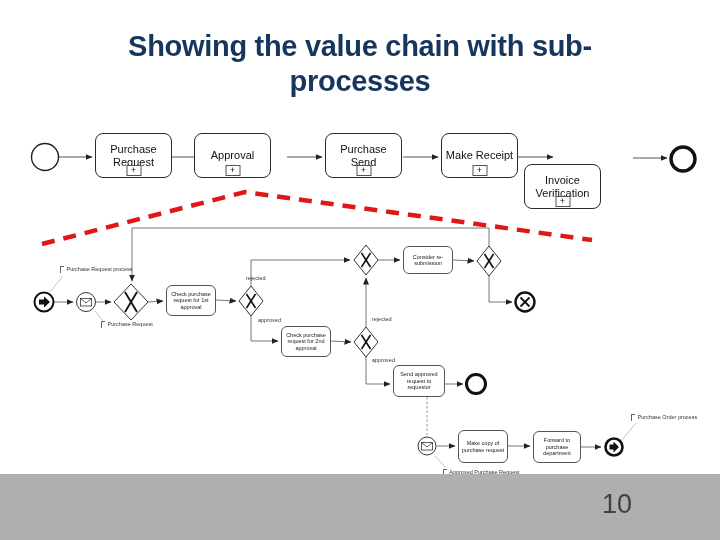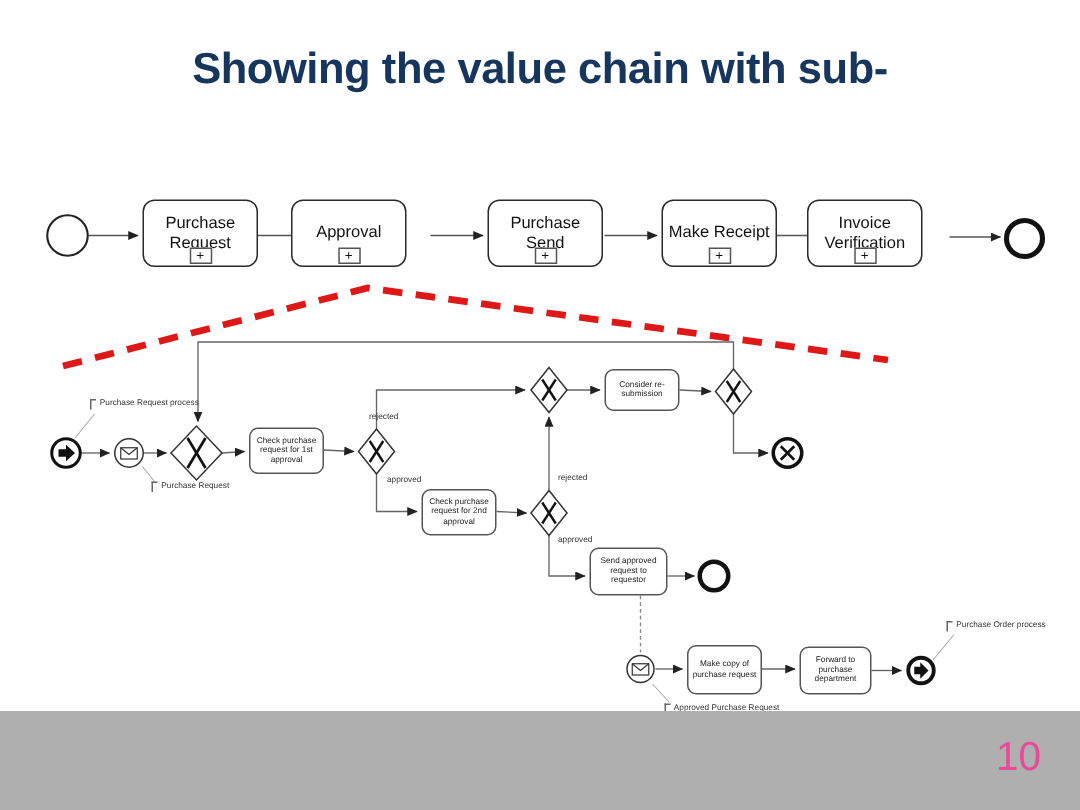--- a/index.html
+++ b/index.html
@@ -17,30 +17,31 @@
   
   .task{position:absolute;border:1px solid #555;border-radius:6px;background:#fff;box-sizing:border-box;
         display:flex;align-items:center;justify-content:center;text-align:center;
         font-size:5.5px;line-height:6.5px;color:#222;padding:1px 2px;}
   .edge-label{position:absolute;font-size:5.5px;line-height:6px;color:#333;}
   .flag-label{position:absolute;font-size:5.5px;line-height:6px;color:#333;white-space:nowrap;}
   .flag-icon{display:inline-block;width:3px;height:6px;border-left:1px solid #666;border-top:1px solid #666;
              vertical-align:top;margin-right:1px;}
   
   .footer{position:absolute;left:0;top:474px;width:720px;height:66px;background:#AFAFAF;}
-  .page-num{position:absolute;top:489px;left:632px;width:62px;text-align:right;
-            font-size:27px;color:#ec4899;}
+  .page-num{position:absolute;top:489px;left:602px;width:62px;text-align:left;
+            font-size:27px;color:#404040;}
 </style>
 </head>
 <body>
 
 <div class="slide">
 
   <div class="title">
     <div>Showing the value chain with sub-</div>
+    <div>processes</div>
   </div>
 
   <svg class="overlay" viewBox="0 0 720 540">
     <defs>
       <marker id="ah" markerWidth="7" markerHeight="6" refX="6.5" refY="3" orient="auto" markerUnits="userSpaceOnUse">
         <path d="M0,0 L7,3 L0,6 Z" fill="#222"></path>
       </marker>
     </defs>
 
     <g stroke="#555" stroke-width="1" fill="none">
@@ -146,21 +147,21 @@
     <span class="vc-plus">+</span>
   </div>
   <div class="vc-box" style="left:325px;">
     <span>Purchase Send</span>
     <span class="vc-plus">+</span>
   </div>
   <div class="vc-box" style="left:441px;">
     <span>Make Receipt</span>
     <span class="vc-plus">+</span>
   </div>
-  <div class="vc-box" style="left:538px;">
+  <div class="vc-box" style="left:524px;margin-top:31px;">
     <span>Invoice Verification</span>
     <span class="vc-plus">+</span>
   </div>
 
   <div class="task" style="left:166px;top:285px;width:50px;height:31px;">Check purchase request for 1st approval</div>
   <div class="task" style="left:281px;top:326px;width:50px;height:31px;">Check purchase request for 2nd approval</div>
   <div class="task" style="left:403px;top:246px;width:50px;height:28px;">Consider re-submission</div>
   <div class="task" style="left:393px;top:365px;width:52px;height:32px;">Send approved request to requestor</div>
   <div class="task" style="left:458px;top:430px;width:50px;height:33px;">Make copy of purchase request</div>
   <div class="task" style="left:533px;top:431px;width:48px;height:32px;">Forward to purchase department</div>

